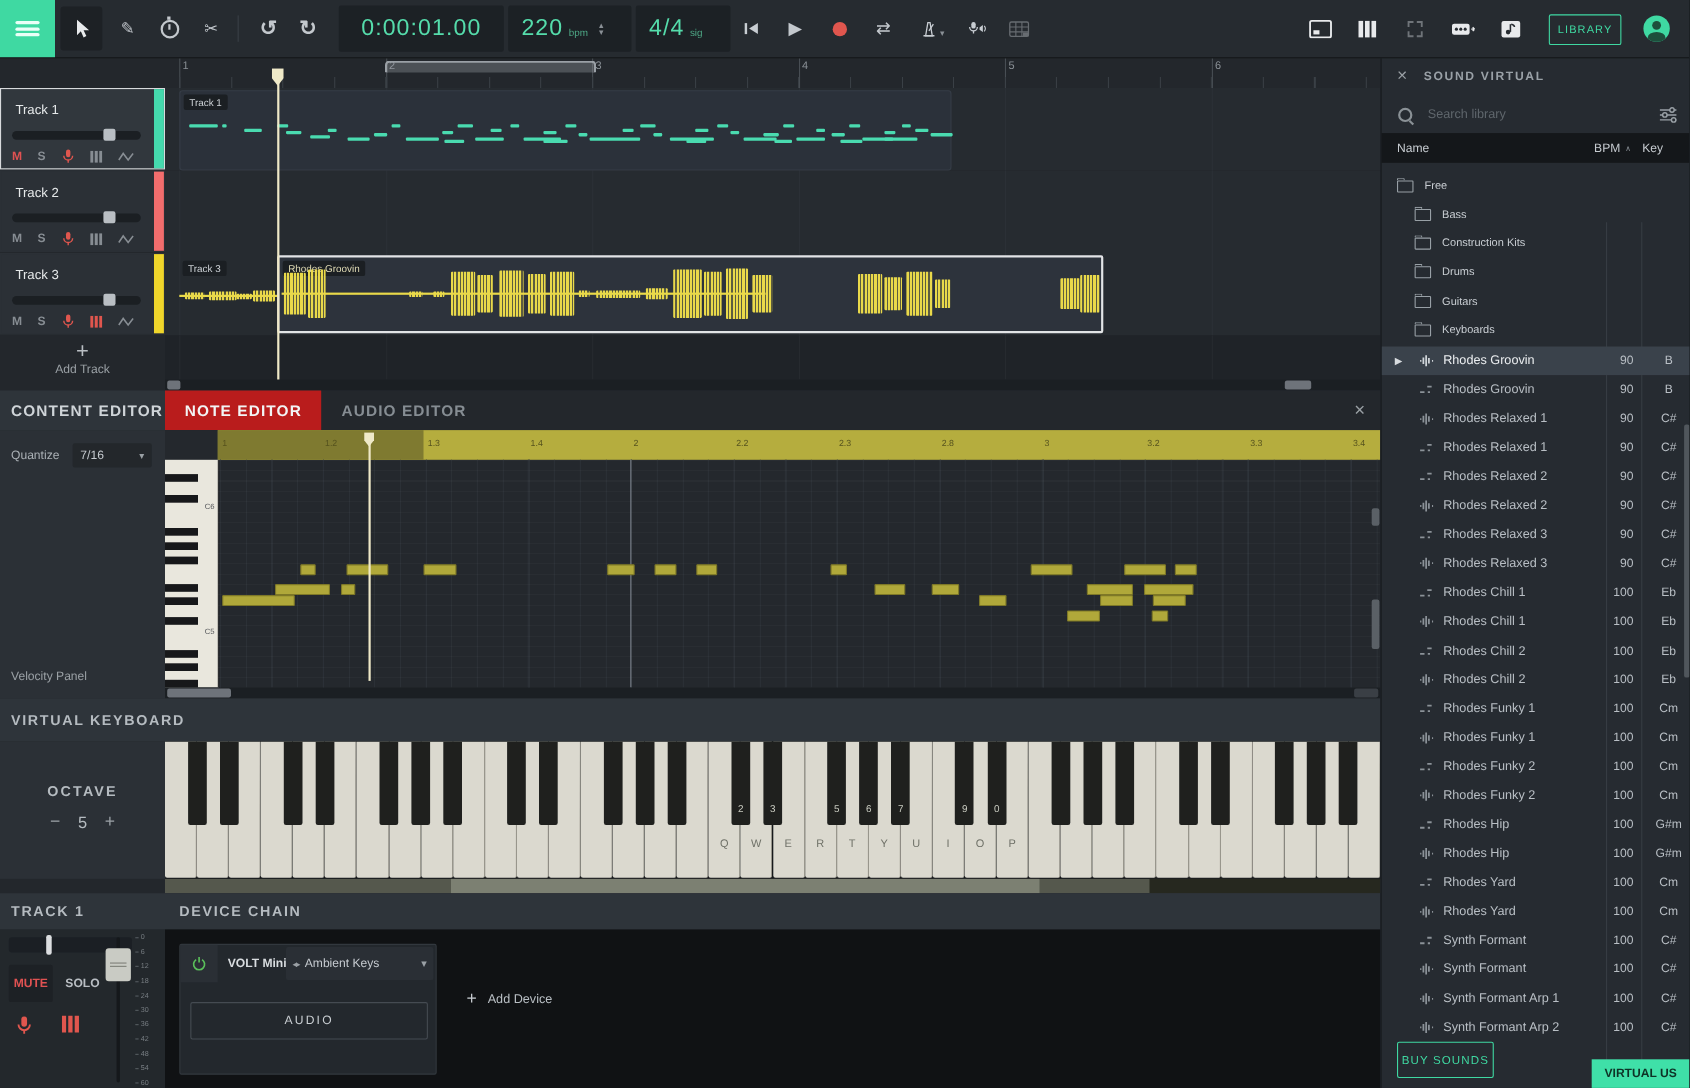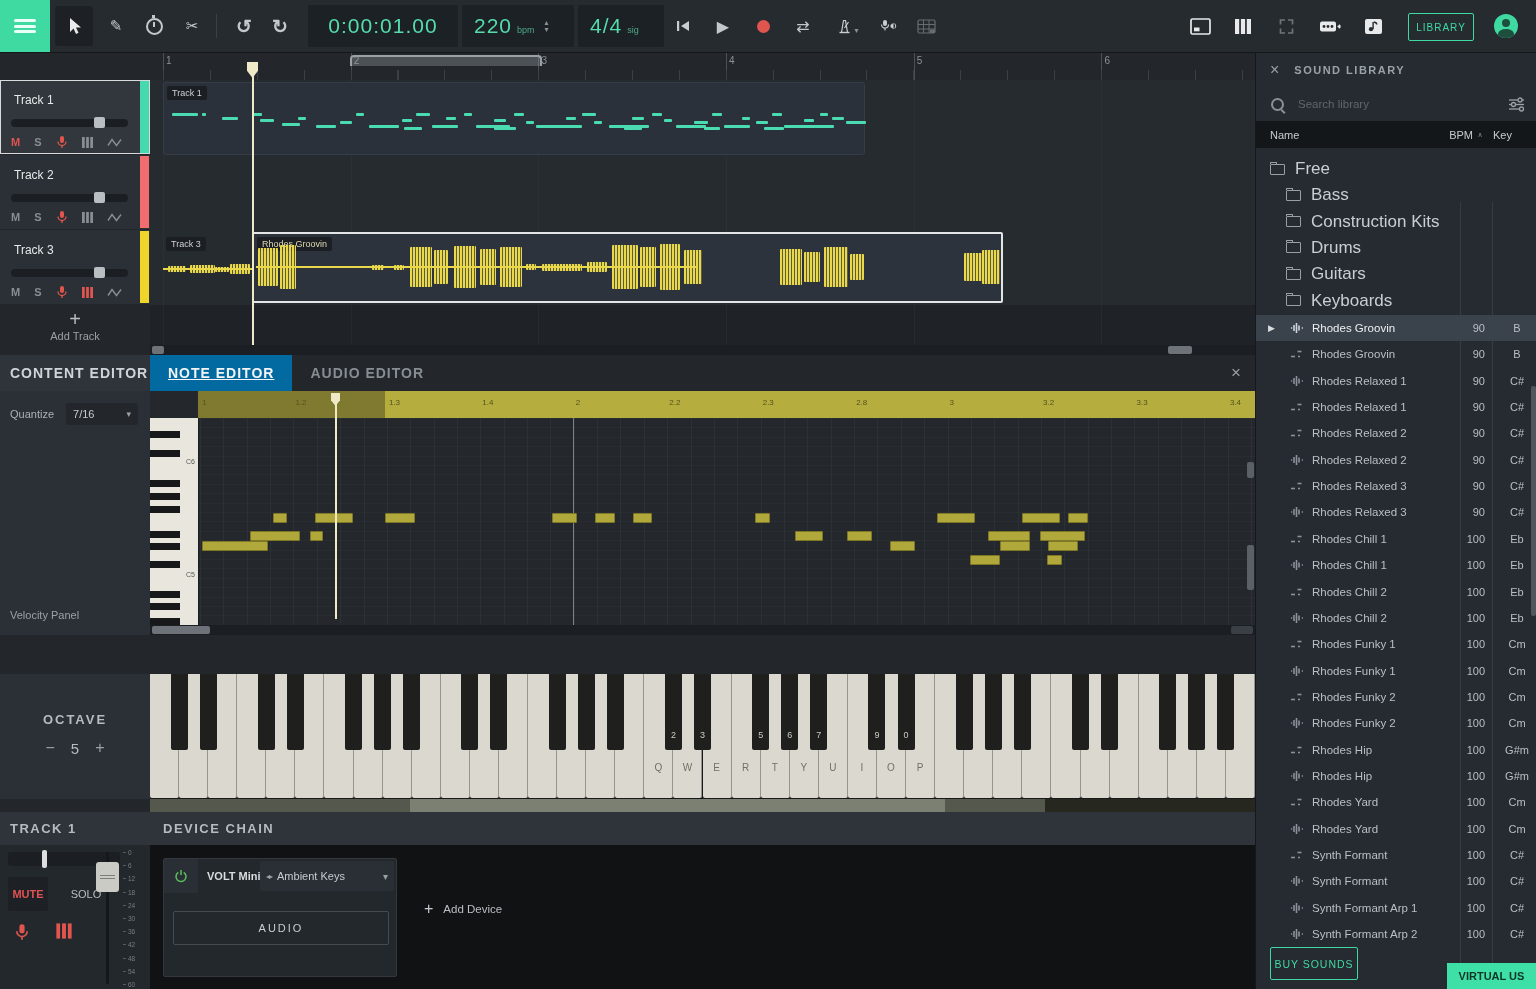--- a/index.html
+++ b/index.html
@@ -65,21 +65,21 @@
   .wave-center{position:absolute;left:0;top:34px;height:2px;background:#e9d94a;}
   .burst{position:absolute;border-radius:1px;background-image:repeating-linear-gradient(90deg,#e9d94a 0 2px,rgba(233,217,74,0.25) 2px 3px);}
   #playhead-arr{position:absolute;left:97px;top:10px;width:11px;height:283px;pointer-events:none;}
   .ph-line{position:absolute;left:5px;top:8px;width:1.5px;height:100%;background:#efe9c8;}
   .ph-handle{position:absolute;left:0;top:0;width:11px;height:16px;background:#efe9c8;clip-path:polygon(0 0,100% 0,100% 55%,50% 100%,0 55%);}
   
   #ce-head{position:absolute;left:0;top:355px;width:150px;height:36px;background:#2e343a;display:flex;align-items:center;}
   #ce-head .ttl{margin-left:10px;font-size:14px;font-weight:bold;letter-spacing:1px;color:#cfd4d8;}
   #tabs-row{position:absolute;left:150px;top:355px;width:1105px;height:36px;background:#23272c;display:flex;align-items:stretch;}
   .etab{padding:0 18px;display:flex;align-items:center;font-size:14px;font-weight:bold;letter-spacing:1px;color:#868d93;cursor:pointer;}
-  .etab.active{background:#0369a1;color:#f2f4f5;text-decoration:underline;}
+  .etab.active{background:#b91c1c;color:#f2f4f5;}
   .panel-x{position:absolute;top:8px;right:14px;font-size:17px;color:#9aa0a5;cursor:pointer;line-height:20px;}
   
   #ne-left{position:absolute;left:0;top:391px;width:150px;height:244px;background:#2b3036;}
   #quantize-row{position:absolute;left:10px;top:12px;display:flex;align-items:center;gap:12px;}
   #quantize-row .lbl{font-size:11px;color:#aab0b5;}
   #quantize-dd{width:58px;height:22px;background:#23272b;border-radius:2px;display:flex;align-items:center;justify-content:space-between;padding:0 7px;font-size:11px;color:#c6cbd0;cursor:pointer;}
   #velocity-lbl{position:absolute;left:10px;top:218px;font-size:11px;color:#9aa0a5;}
   #ne{position:absolute;left:150px;top:391px;width:1105px;height:244px;background:#24282d;overflow:hidden;}
   #ne-keys{position:absolute;left:0;top:27px;width:48px;height:207px;background:#e9e7dd;border-right:1px solid #1b1d20;}
   .stub{position:absolute;left:0;width:30px;height:7px;background:#17181a;}
@@ -125,21 +125,21 @@
   #tp-head{position:absolute;left:0;top:812px;width:150px;height:33px;background:#2e343a;display:flex;align-items:center;}
   #tp-head .ttl{margin-left:10px;font-size:13px;font-weight:bold;letter-spacing:1.5px;color:#b5bbc0;}
   #dc-head{position:absolute;left:150px;top:812px;width:1105px;height:33px;background:#2e343a;display:flex;align-items:center;}
   #dc-head .ttl{margin-left:13px;font-size:13px;font-weight:bold;letter-spacing:1.5px;color:#b5bbc0;}
   
   #mixer{position:absolute;left:0;top:845px;width:176px;height:144px;background:#23282c;}
   #pan-slider{position:absolute;left:8px;top:7px;width:112px;height:14px;background:#1b1f24;border-radius:3px;cursor:pointer;}
   #pan-slider .ph{position:absolute;left:34px;top:-2px;width:5px;height:18px;background:#dcdee0;border-radius:2px;}
   #mute-btn{position:absolute;left:8px;top:32px;width:40px;height:34px;background:#1d2125;border-radius:2px;color:#e05252;
             font-size:11px;font-weight:bold;display:flex;align-items:center;justify-content:center;cursor:pointer;}
-  #solo-btn{position:absolute;left:66px;top:32px;width:40px;height:34px;color:#b9bec3;font-size:11px;font-weight:normal;display:flex;align-items:center;justify-content:center;cursor:pointer;}
+  #solo-btn{position:absolute;left:55px;top:32px;width:40px;height:34px;color:#b9bec3;font-size:11px;font-weight:bold;display:flex;align-items:center;justify-content:center;cursor:pointer;}
   #mx-mic{position:absolute;left:16px;top:80px;color:#e0564e;cursor:pointer;transform:scale(1.3);}
   #mx-piano{position:absolute;left:58px;top:80px;color:#e0564e;cursor:pointer;transform:scale(1.3);}
   #fader-track{position:absolute;left:106px;top:7px;width:3px;height:132px;background:#15181b;border-radius:2px;}
   #fader-handle{position:absolute;left:96px;top:17px;width:23px;height:30px;background:#c9cbc4;border-radius:3px;cursor:grab;}
   #fader-handle:before{content:"";position:absolute;left:4px;top:13px;width:15px;height:1px;background:#7e8078;box-shadow:0 3px 0 #7e8078;}
   #fader-scale{position:absolute;left:124px;top:4px;width:24px;height:136px;}
   .fs-num{position:absolute;left:4px;font-size:6.5px;color:#777d82;}
   .fs-num:before{content:"";position:absolute;left:-5px;top:3px;width:3px;height:1px;background:#555b60;}
   
   #devzone{position:absolute;left:150px;top:845px;width:1105px;height:144px;background:#101214;}
@@ -170,21 +170,21 @@
   #lib-cols{position:absolute;left:0;top:69px;width:100%;height:27px;background:#14171a;display:flex;align-items:center;font-size:11px;color:#c6cbd0;}
   #lib-cols .c-name{margin-left:14px;flex:1;}
   #lib-cols .c-bpm{width:42px;text-align:right;}
   #lib-cols .c-caret{width:14px;font-size:7px;color:#8a9096;text-align:center;}
   #lib-cols .c-key{width:44px;text-align:left;padding-left:6px;}
   #lib-body{position:absolute;left:0;top:96px;width:100%;height:846px;overflow:hidden;}
   .vline{position:absolute;top:54px;width:1px;height:792px;background:#363c43;}
   .tree-row{position:absolute;left:0;width:100%;height:26px;display:flex;align-items:center;cursor:pointer;}
   .folder-ic{width:13px;height:9px;border:1px solid #98a0a6;border-radius:1px;position:relative;margin-right:10px;}
   .folder-ic:before{content:"";position:absolute;top:-3px;left:-1px;width:5px;height:1px;border:1px solid #98a0a6;border-bottom:none;border-radius:1px 1px 0 0;}
-  .tree-lbl{font-size:17px;color:#c9ced3;}
+  .tree-lbl{font-size:10px;color:#c9ced3;}
   .snd-row{position:absolute;left:0;width:100%;height:26px;display:flex;align-items:center;cursor:pointer;}
   .snd-row.selected{background:#3a424b;}
   .snd-play{width:22px;padding-left:12px;font-size:9px;color:#d7dbde;}
   .snd-ic{width:22px;color:#8b9298;}
   .snd-row.selected .snd-ic{color:#d0d5d9;}
   .snd-name{flex:1;font-size:11.5px;color:#b9bfc5;}
   .snd-row.selected .snd-name{color:#eceff1;}
   .snd-bpm{width:36px;text-align:right;font-size:11px;color:#b9bfc5;padding-right:12px;}
   .snd-key{width:40px;text-align:center;font-size:11px;color:#b9bfc5;}
   #lib-vscroll{position:absolute;right:1px;top:238px;width:5px;height:230px;background:#50565c;border-radius:2px;}
@@ -643,20 +643,24 @@
     <div id="ne-vscroll">
         <div class="th1"></div>
         <div class="th2"></div>
       </div>
     <div id="ne-hscroll">
         <div class="thumb"></div>
         <div class="corner"></div>
       </div>
   </div>
 
+  <div id="vk-head">
+    <span class="ttl">VIRTUAL KEYBOARD</span>
+
+  </div>
   <div id="vk-left">
     <div class="oct">OCTAVE</div>
     <div id="oct-ctrl">
       <span class="pm">−</span>
       <span class="val">5</span>
       <span class="pm">+</span>
     </div>
   </div>
   <div id="vk-keys">
       <div class="wkey" style="left: 0px; width: 29.0789px;"></div>
@@ -829,21 +833,21 @@
     </div>
     <div id="add-device">
       <span class="plus">+</span>
       <span class="lbl">Add Device</span>
     </div>
   </div>
 
   <div id="library">
     <div id="lib-head">
       <span class="x">×</span>
-      <span class="ttl">SOUND LIBRARY</span>
+      <span class="ttl">SOUND VIRTUAL</span>
     </div>
     <div id="lib-cols">
       <span class="c-name">Name</span>
       <span class="c-bpm">BPM</span>
       <span class="c-caret">∧</span>
       <span class="c-key">Key</span>
     </div>
     <div id="lib-search">
       <span class="search-glass"></span>
       <input type="text" placeholder="Search library" style="">

